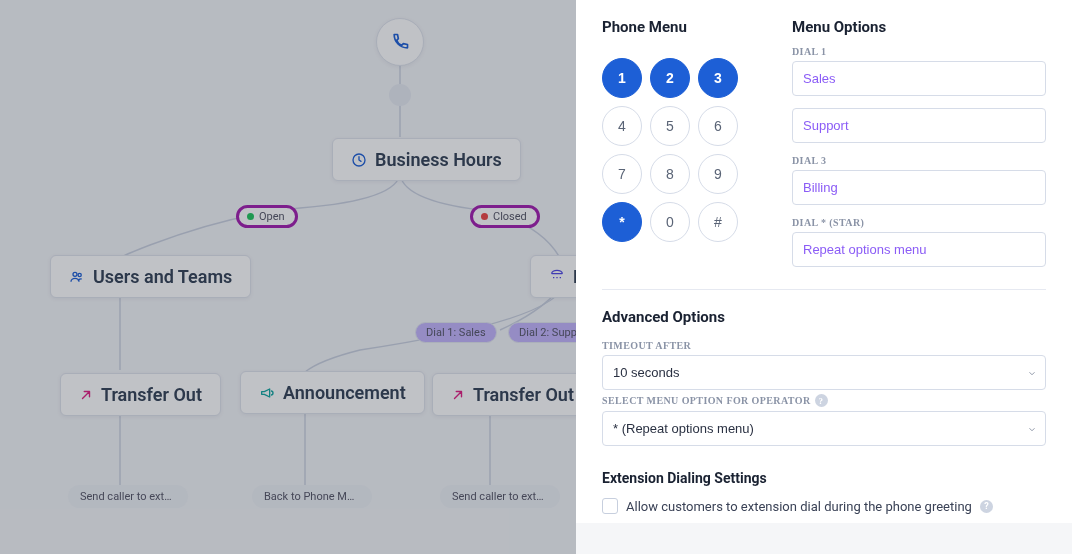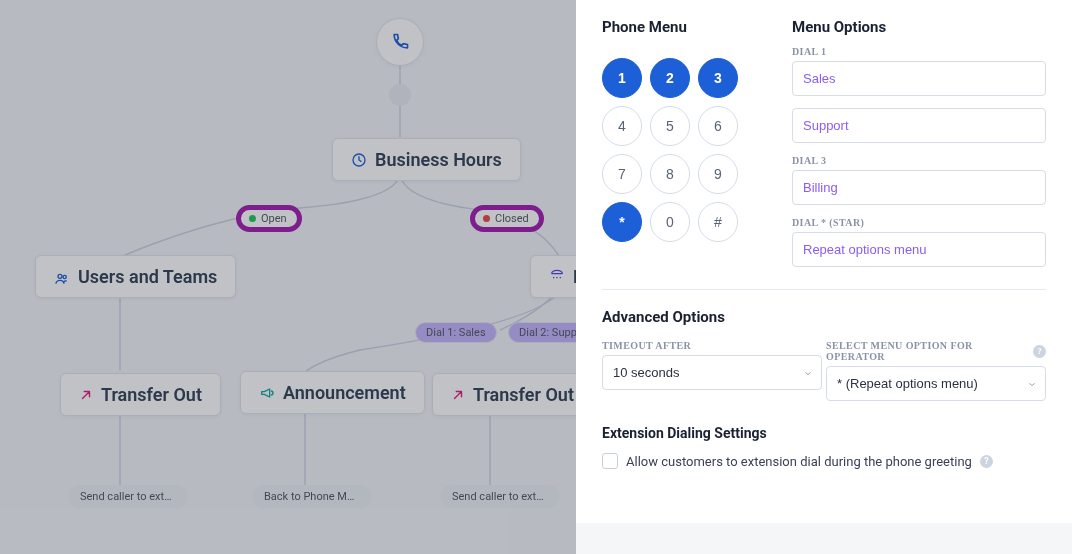--- a/index.html
+++ b/index.html
@@ -16,21 +16,21 @@
     position: absolute; background: #fff; border: 1px solid #dfe3ec; border-radius: 6px;
     box-shadow: 0 1px 4px rgba(20,30,60,0.06);
     display: flex; align-items: center; justify-content: center; gap: 8px;
     font-size: 18px; font-weight: 600; color: #334155; z-index: 5; padding: 10px 18px;
     white-space: nowrap;
   }
   .node.circle { width: 48px; height: 48px; border-radius: 50%; padding: 0; }
   .node-icon { display: inline-flex; }
 
   .status-pill {
-    position: absolute; background: #fff; border: 5px solid #a21caf; border-radius: 999px;
+    position: absolute; background: #fff; border: 3px solid #a21caf; border-radius: 999px;
     font-size: 11px; color: #556; padding: 2px 10px 2px 8px; display: flex; align-items: center; gap: 5px; z-index: 6; text-align: right;
   }
   .status-pill .dot { width: 7px; height: 7px; border-radius: 50%; }
   .dot.green { background: #22c55e; } .dot.red { background: #ef4444; }
 
   .edge-label {
     position: absolute; background: #c4b5fd; border: 1px solid #e2e6ef; border-radius: 999px;
     font-size: 11px; color: #556; padding: 3px 10px; z-index: 6; white-space: nowrap;
   }
 
@@ -57,21 +57,21 @@
 
   .opts { margin-top: 10px; display: flex; flex-direction: column; gap: 12px; }
   .field-label { font-size: 10px; letter-spacing: 0.4px; font-weight: 700; color: #8a93a6; text-transform: uppercase; margin-bottom: 4px; font-family: Liberation Serif, serif; }
   .input {
     width: 100%; border: 1px solid #d6dce8; border-radius: 4px; padding: 9px 10px;
     font-size: 13px; color: #8b5cf6; background: #fff;
   }
 
   hr.sep { border: none; border-top: 1px solid #e6e9f1; margin: 22px 0 18px; }
 
-  .adv-row { display: flex; gap: 4px; margin-top: 14px; }
+  .adv-row { display: flex; gap: 4px; margin-top: 14px; flex-direction: column; }
   .adv-col { flex: 1; display: flex; flex-direction: column; }
   .select-wrap { position: relative; }
   .select-wrap .input { padding-right: 28px; color: #2a3142; }
   .select-wrap .chev { position: absolute; right: 9px; top: 50%; transform: translateY(-50%); pointer-events: none; }
 
   .ext-title { font-size: 14px; font-weight: 700; color: #1a2232; margin-top: 24px; }
   .chk-row { display: flex; align-items: center; gap: 8px; margin-top: 12px; font-size: 13px; color: #3a4256; }
   .chk { width: 16px; height: 16px; border: 1.5px solid #c7cfde; border-radius: 3px; background: #fff; cursor: pointer; }
   .info-icon { width: 13px; height: 13px; border-radius: 50%; background: #cdd4e1; color: #fff; font-size: 9px; display: inline-flex; align-items: center; justify-content: center; font-weight: 700; }
 
@@ -119,21 +119,21 @@
 
     <div class="status-pill" style="left:236px; top:205px;">
       <span class="dot green"></span>
       <span>Open</span>
     </div>
     <div class="status-pill" style="left:470px; top:205px;">
       <span class="dot red"></span>
       <span>Closed</span>
     </div>
 
-    <div class="node" style="left:35px; top:255px;align-items:flex-end;">
+    <div class="node" style="left:50px; top:255px;">
       <span class="node-icon">
         <svg width="16" height="16" viewBox="0 0 24 24" fill="none">
             <circle cx="9" cy="8" r="3" stroke="#1d5fd6" stroke-width="2"></circle>
             <circle cx="16" cy="9" r="2.4" stroke="#1d5fd6" stroke-width="2"></circle>
             <path d="M3 19c0-3 3-5 6-5s6 2 6 5" stroke="#1d5fd6" stroke-width="2"></path>
             <path d="M14 18c0-2 2-3.6 5-3" stroke="#1d5fd6" stroke-width="2"></path>
           </svg>
       </span>
       <span>Users and Teams</span>
     </div>

